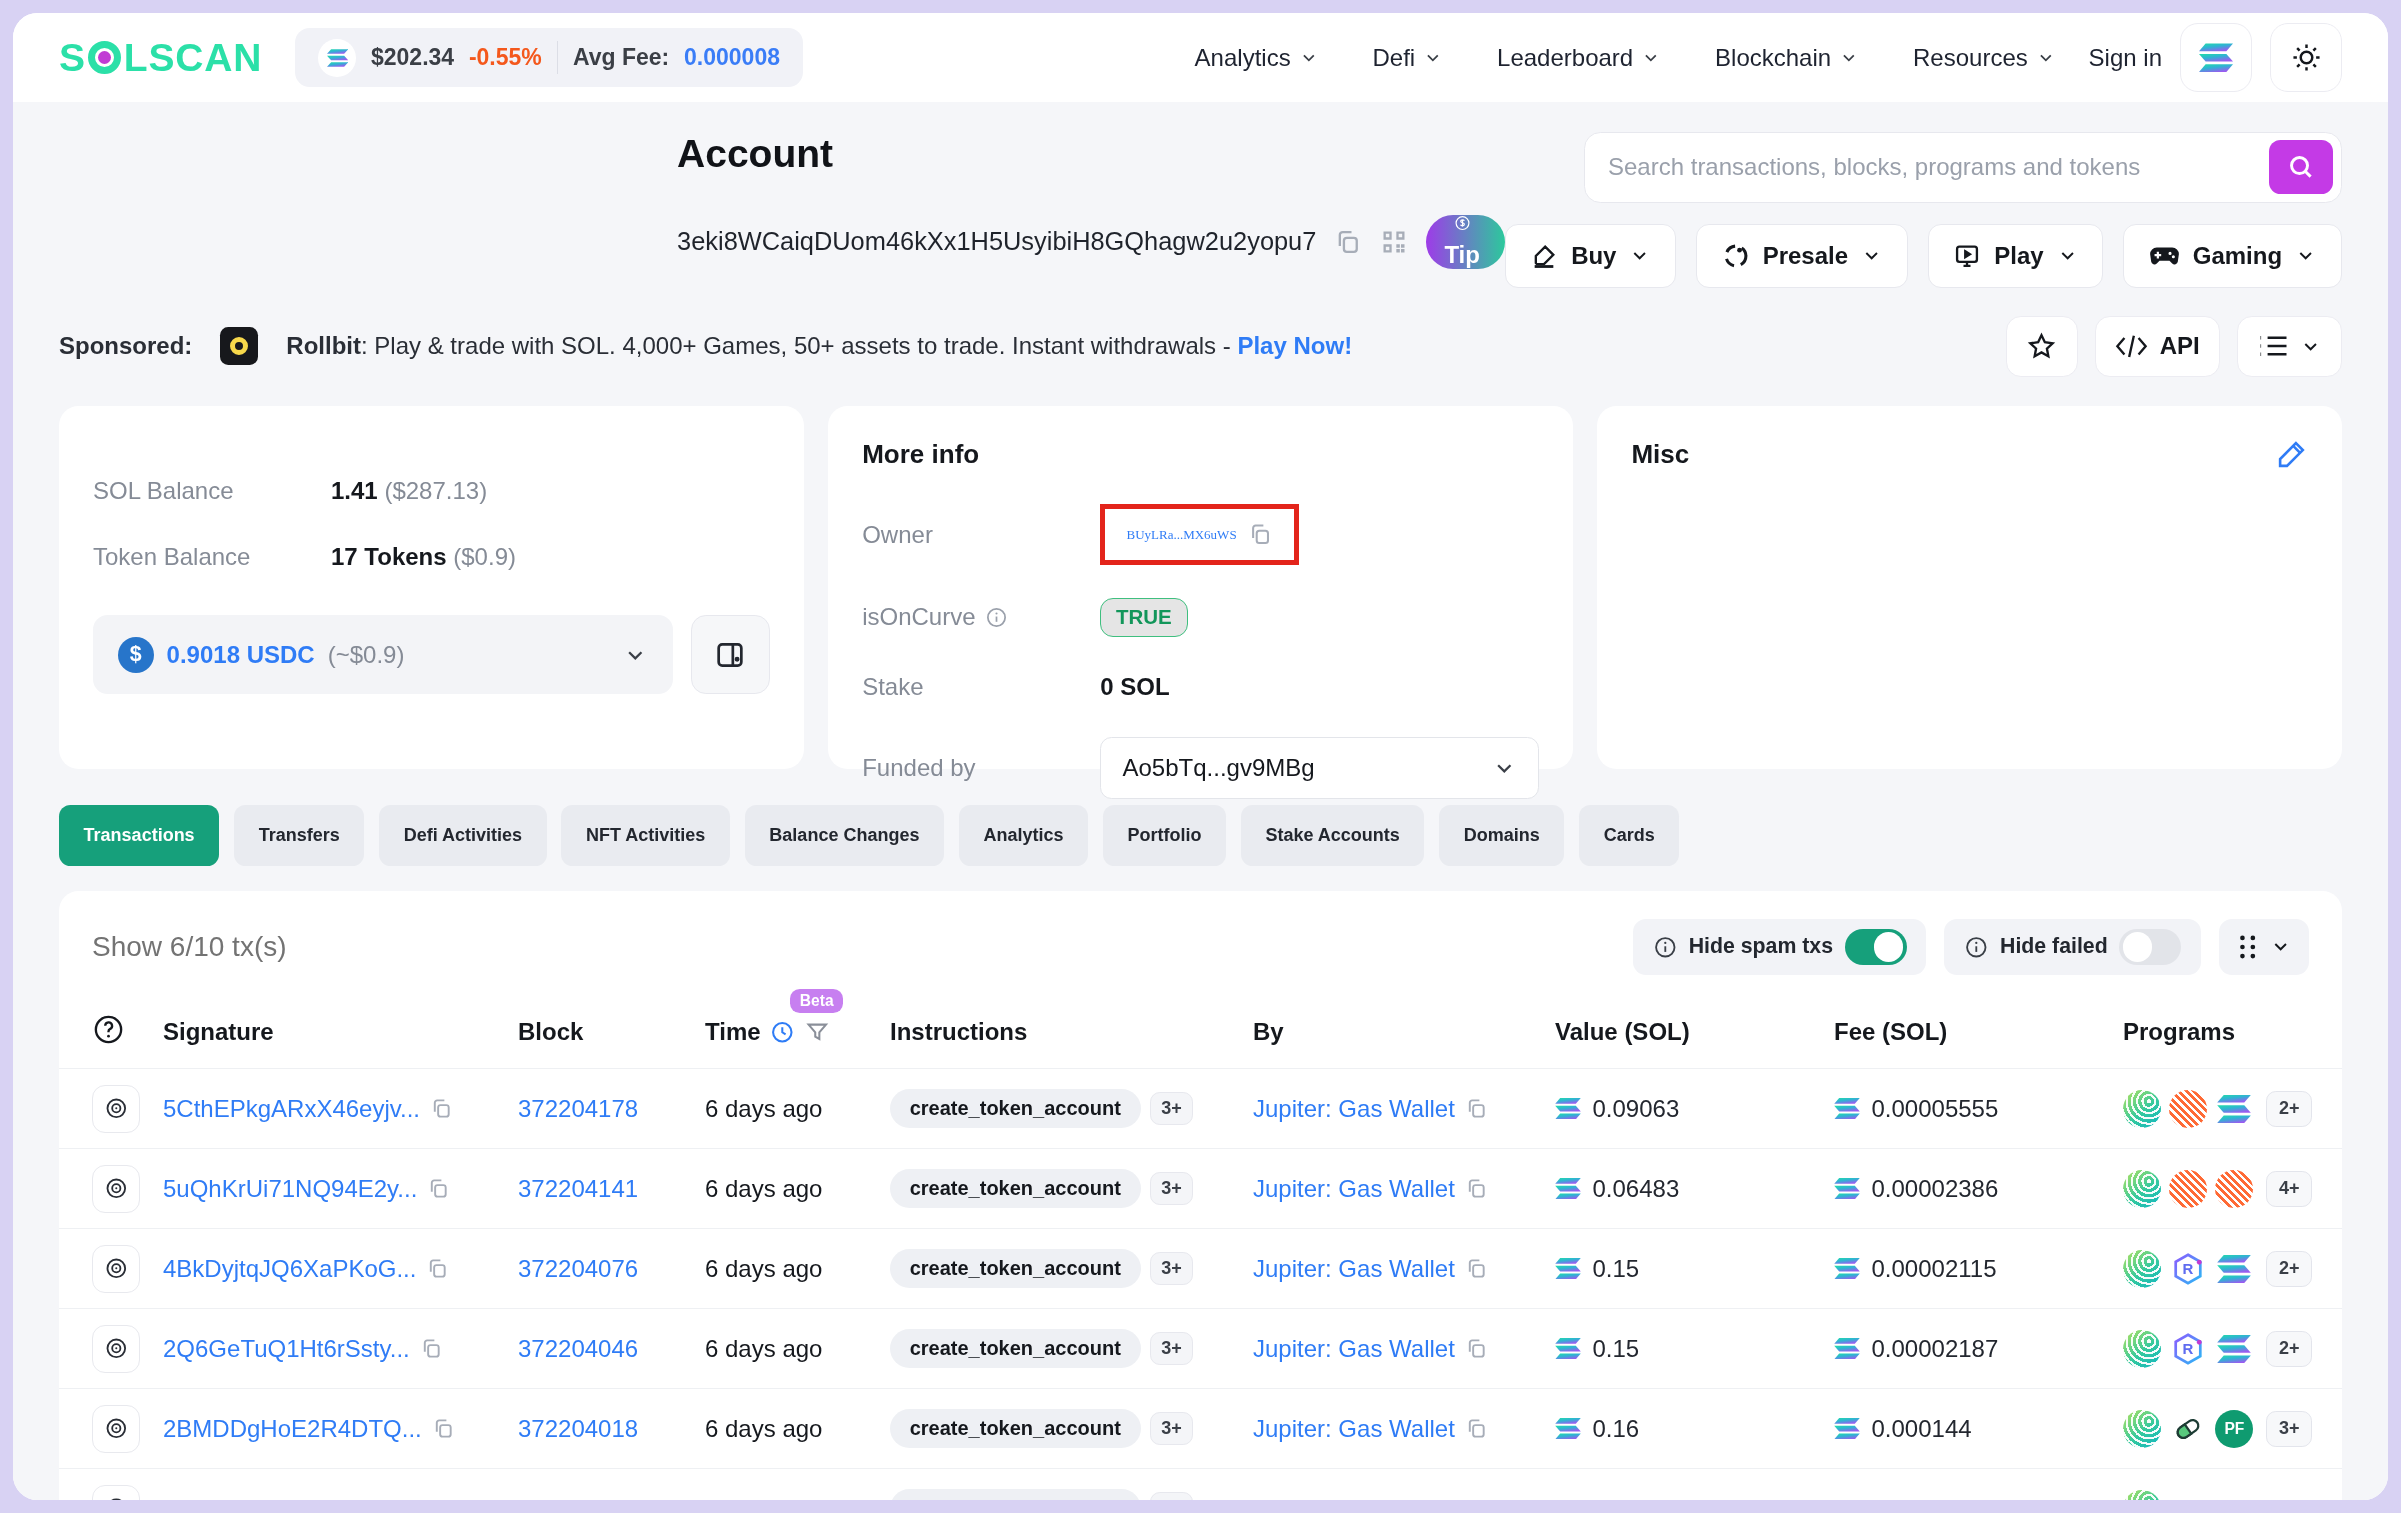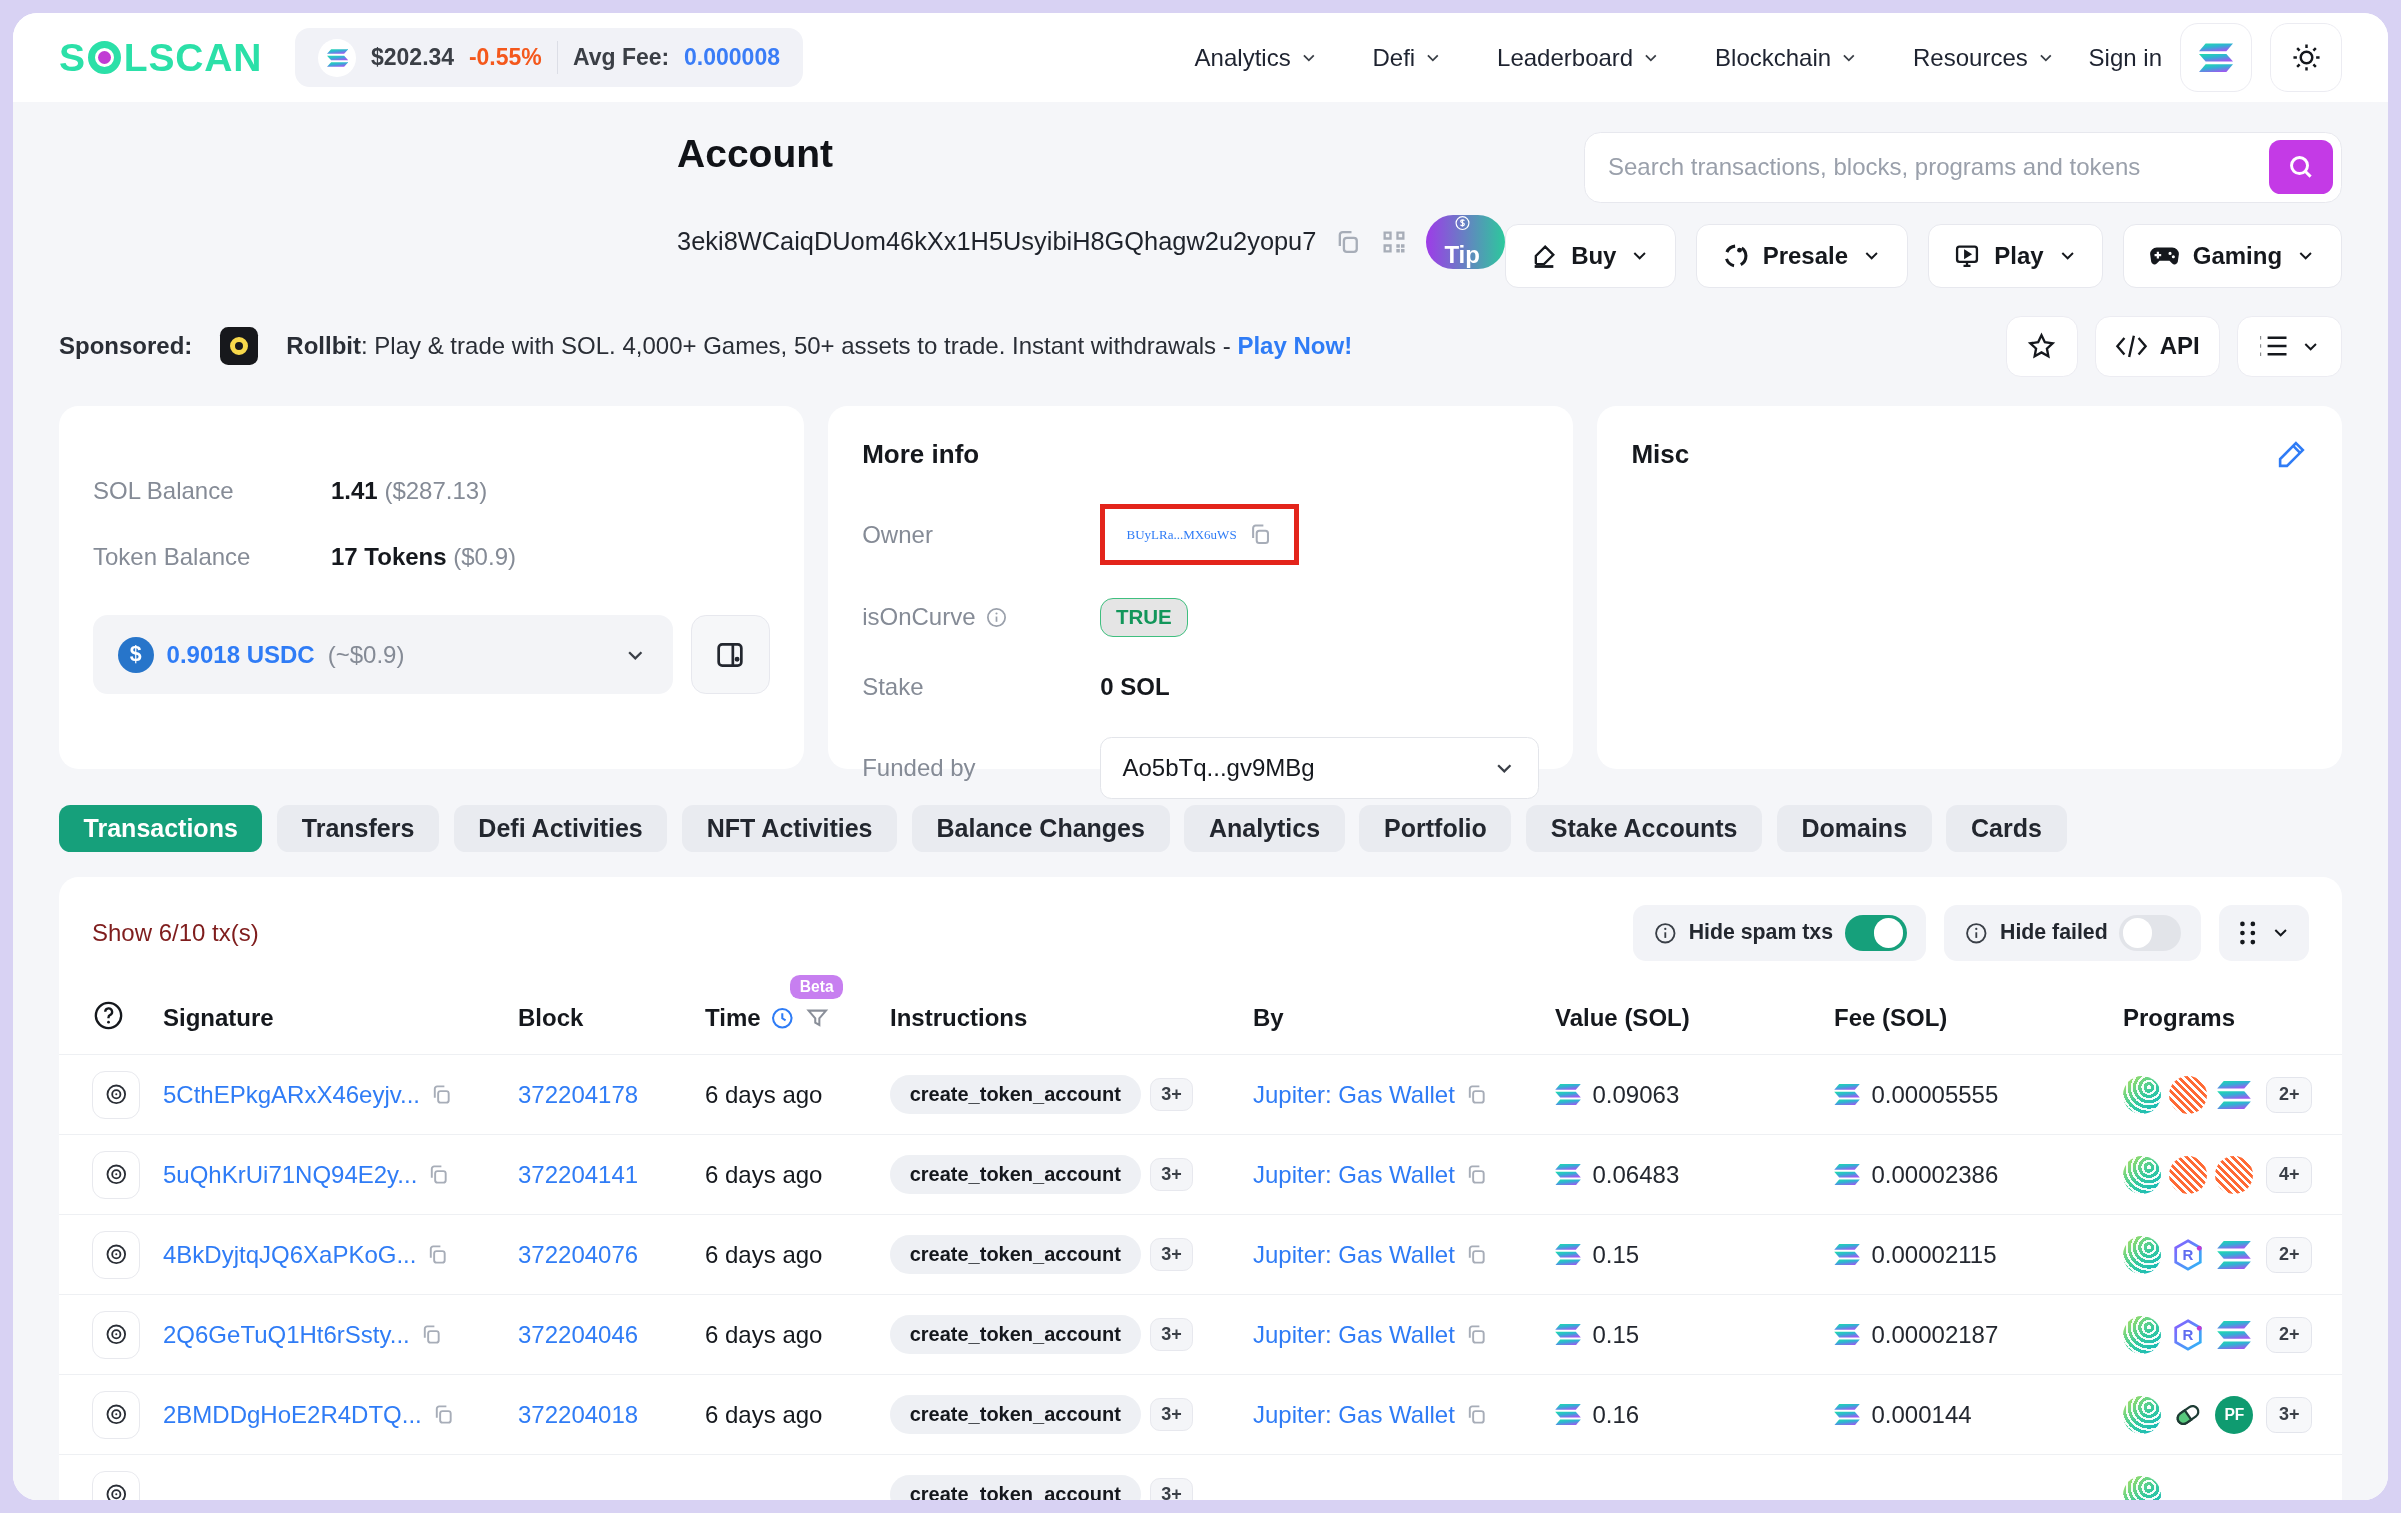--- a/index.html
+++ b/index.html
@@ -123,29 +123,29 @@
   }
   .funded-select {
     flex:1; height:62px; background:#fff; border:1.6px solid #e3e5ea; border-radius:11.5px;
     display:flex; align-items:center; justify-content:space-between; padding:0 21.3px;
     font-size:24px; color:#15181d; cursor:pointer;
   }
   .card-edit { position:absolute; top:31px; right:33px; cursor:pointer; }
   
   .tabs { display:flex; gap:14.8px; margin-top:36px; }
   .tab {
-    height:47px; padding:0 24.6px; border:none; border-radius:11.5px;
-    background:#e9ebf0; color:#23272f; font-size:25px; font-weight:700;
+    height:61px; padding:0 24.6px; border:none; border-radius:11.5px;
+    background:#e9ebf0; color:#23272f; font-size:18px; font-weight:700;
     display:flex; align-items:center; cursor:pointer; font-family:"Liberation Sans",sans-serif; white-space:nowrap;
   }
   .tab.active { background:#16a07b; color:#fff; }
   
   .table-card { background:#fff; border-radius:19.7px; margin-top:24.6px; padding-bottom:8.2px; }
   .table-top { display:flex; align-items:center; padding:28px 33px 21.3px 33px; }
-  .show-count { font-size:24px; color:#7f1d1d; }
+  .show-count { font-size:28px; color:#737373; }
   .table-controls { margin-left:auto; display:flex; gap:18px; align-items:center; }
   .toggle-pill {
     height:56px; background:#f2f3f7; border-radius:13px; padding:0 19.7px;
     display:flex; align-items:center; gap:11.5px; font-size:21.3px; font-weight:700; color:#23272f; cursor:pointer;
   }
   .switch { width:62px; height:36px; border-radius:18px; position:relative; }
   .switch.on { background:#16a07b; }
   .switch.off { background:#e2e4e9; }
   .switch i { position:absolute; top:3.3px; width:29.5px; height:29.5px; background:#fff; border-radius:50%; }
   .switch.on i { right:3.3px; } .switch.off i { left:3.3px; }

